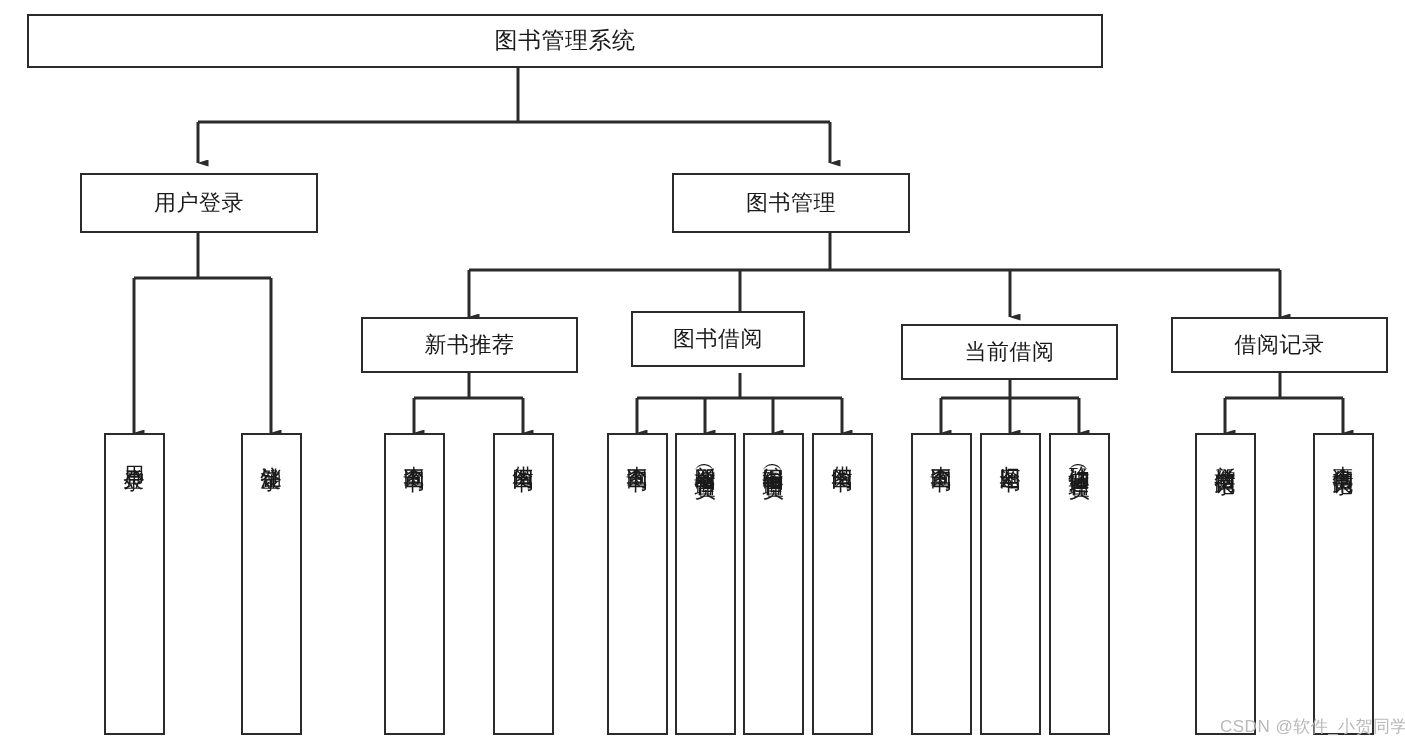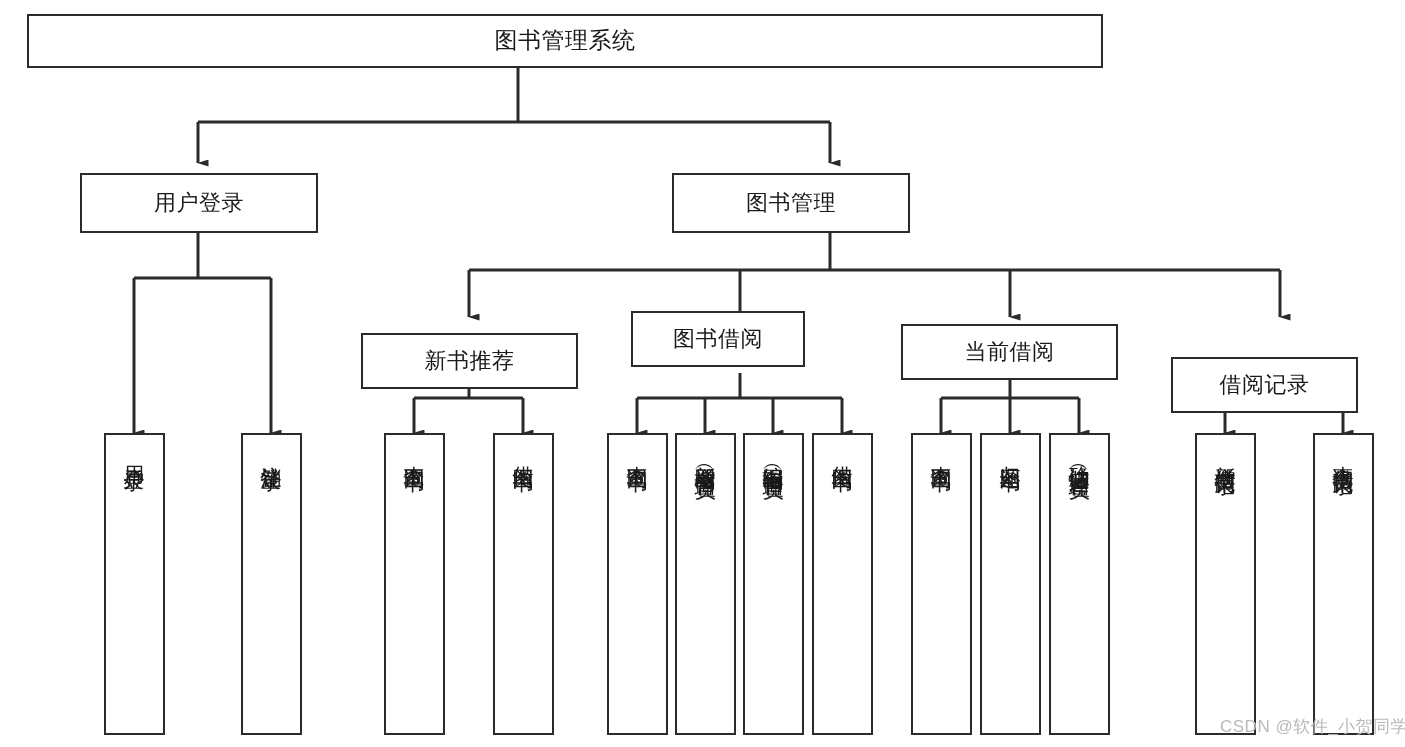--- a/index.html
+++ b/index.html
@@ -129,30 +129,30 @@
     <span class="node-label">图书管理系统</span>
   </div>
 
   <div class="node horiz level2" style="left:80px; top:173px; width:238px; height:60px;">
     <span class="node-label">用户登录</span>
   </div>
   <div class="node horiz level2" style="left:672px; top:173px; width:238px; height:60px;">
     <span class="node-label">图书管理</span>
   </div>
 
-  <div class="node horiz level3" style="left:361px; top:317px; width:217px; height:56px;margin-top:16px;">
+  <div class="node horiz level3" style="left:361px; top:317px; width:217px; height:56px;">
     <span class="node-label">新书推荐</span>
   </div>
   <div class="node horiz level3" style="left:631px; top:311px; width:174px; height:56px;">
     <span class="node-label">图书借阅</span>
   </div>
   <div class="node horiz level3" style="left:901px; top:324px; width:217px; height:56px;">
     <span class="node-label">当前借阅</span>
   </div>
-  <div class="node horiz level3" style="left:1171px; top:317px; width:187px; height:56px;margin-top:40px;">
+  <div class="node horiz level3" style="left:1171px; top:317px; width:217px; height:56px;">
     <span class="node-label">借阅记录</span>
   </div>
 
   <div class="node vert" style="left:104px; top:433px; width:61px; height:302px;">
     <span class="node-label">用户登录</span>
   </div>
   <div class="node vert" style="left:241px; top:433px; width:61px; height:302px;">
     <span class="node-label">注销登录</span>
   </div>
 

